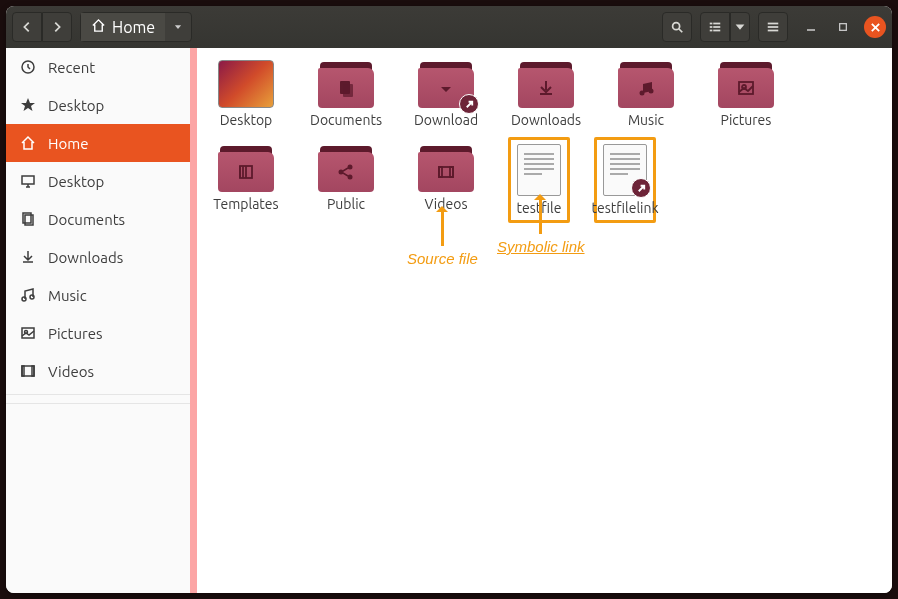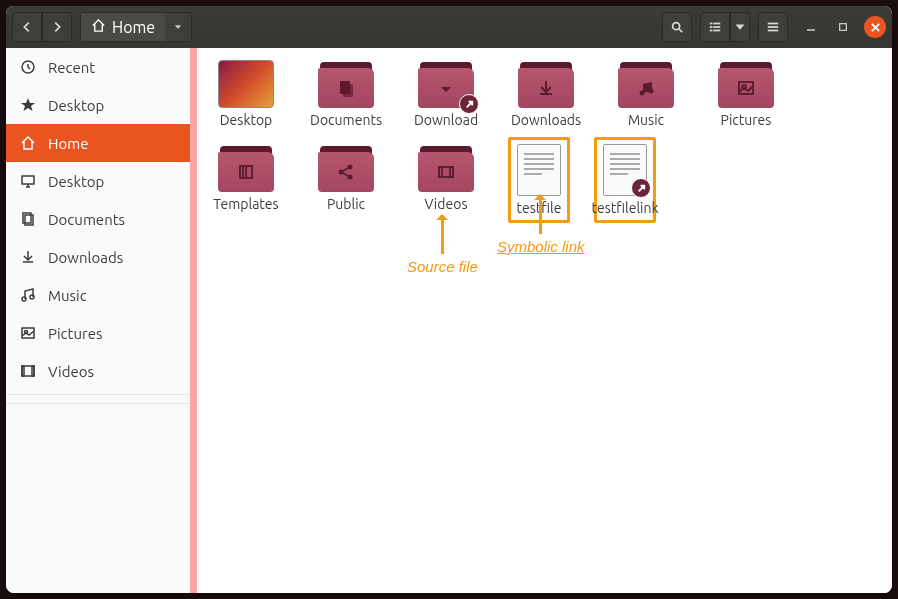--- a/index.html
+++ b/index.html
@@ -516,21 +516,21 @@
           </div>
           <span class="link-badge" style="top:38px;right:2px;">
               <svg viewBox="0 0 12 12" stroke="#fff" stroke-width="2" fill="none">
                 <path d="M3 9 L9 3 M5 3 H9 V7"></path>
               </svg>
             </span>
           <span class="item-label">testfilelink</span>
         </div>
       </div>
 
-      <div class="annotation" style="left:210px; top:168px;">
+      <div class="annotation" style="left:210px; top:160px;">
         <div class="arrow-up"></div>
         <span>Source file</span>
       </div>
       <div class="annotation" style="left:300px; top:148px;text-decoration:underline;">
         <div class="arrow-up"></div>
         <span>Symbolic link</span>
       </div>
     </div>
   </div>
 </div>

